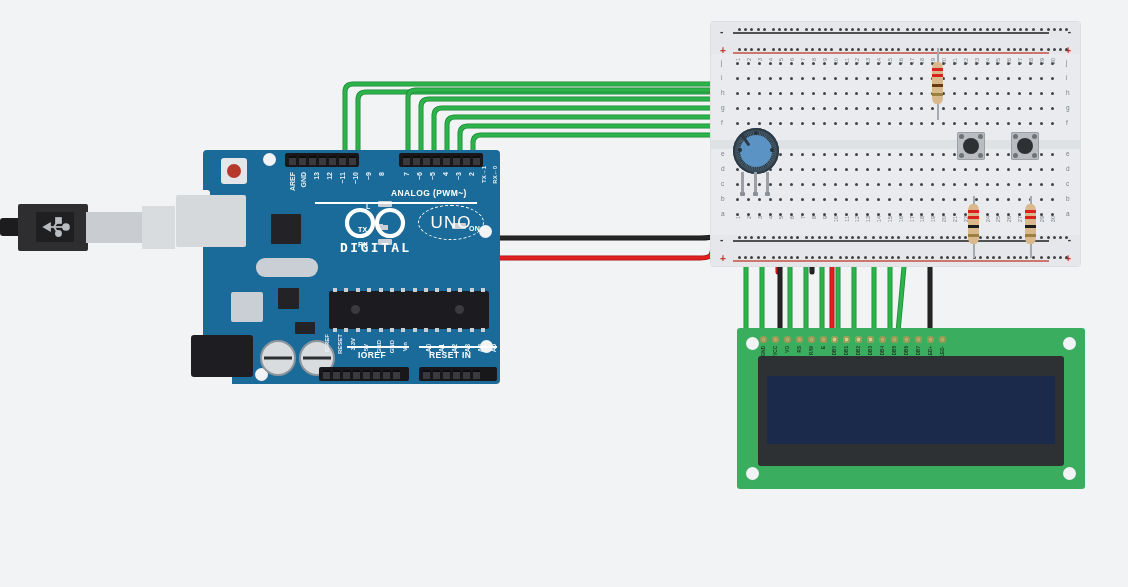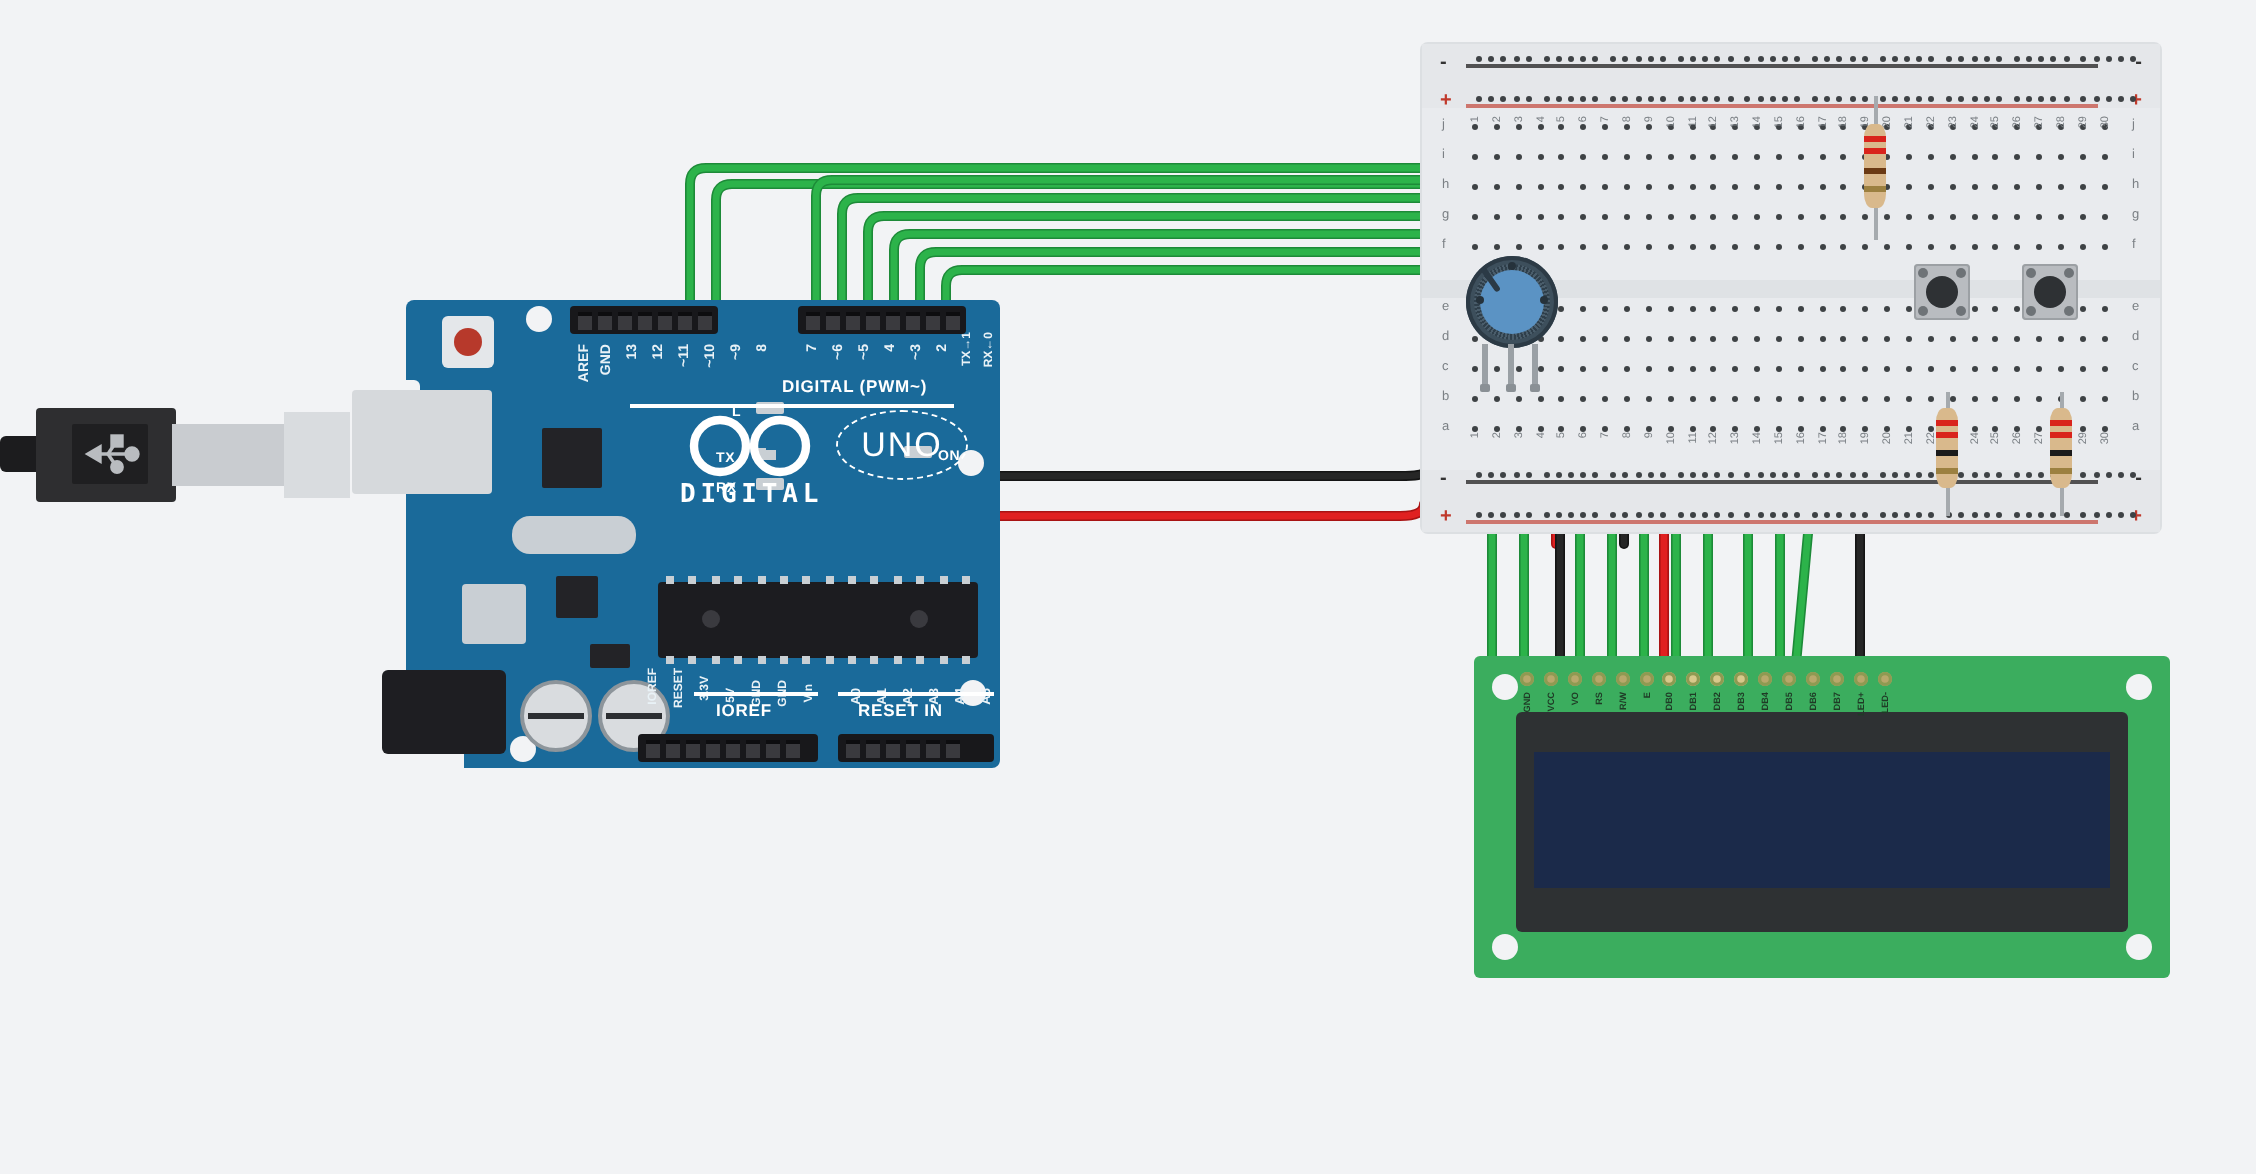--- a/index.html
+++ b/index.html
@@ -514,21 +514,21 @@
     <div class="pinlabel" style="left:175px;top:22px">8</div>
     <div class="pinlabel" style="left:200px;top:22px">7</div>
     <div class="pinlabel" style="left:213px;top:22px">~6</div>
     <div class="pinlabel" style="left:226px;top:22px">~5</div>
     <div class="pinlabel" style="left:239px;top:22px">4</div>
     <div class="pinlabel" style="left:252px;top:22px">~3</div>
     <div class="pinlabel" style="left:265px;top:22px">2</div>
     <div class="pinlabel" style="left:278px;top:16px;font-size:6px">TX→1</div>
     <div class="pinlabel" style="left:289px;top:16px;font-size:6px">RX←0</div>
 
-    <div class="grouplabel" style="left:188px;top:38px">DIGITAL (PWM~)</div>
+    <div class="grouplabel" style="left:188px;top:38px">ANALOG (PWM~)</div>
     <div class="underline" style="left:112px;top:52px;width:162px"></div>
 
     <div class="hdr" style="left:116px;top:217px;width:90px;height:14px">
       <span class="sock"></span>
       <span class="sock"></span>
       <span class="sock"></span>
       <span class="sock"></span>
       <span class="sock"></span>
       <span class="sock"></span>
       <span class="sock"></span>

